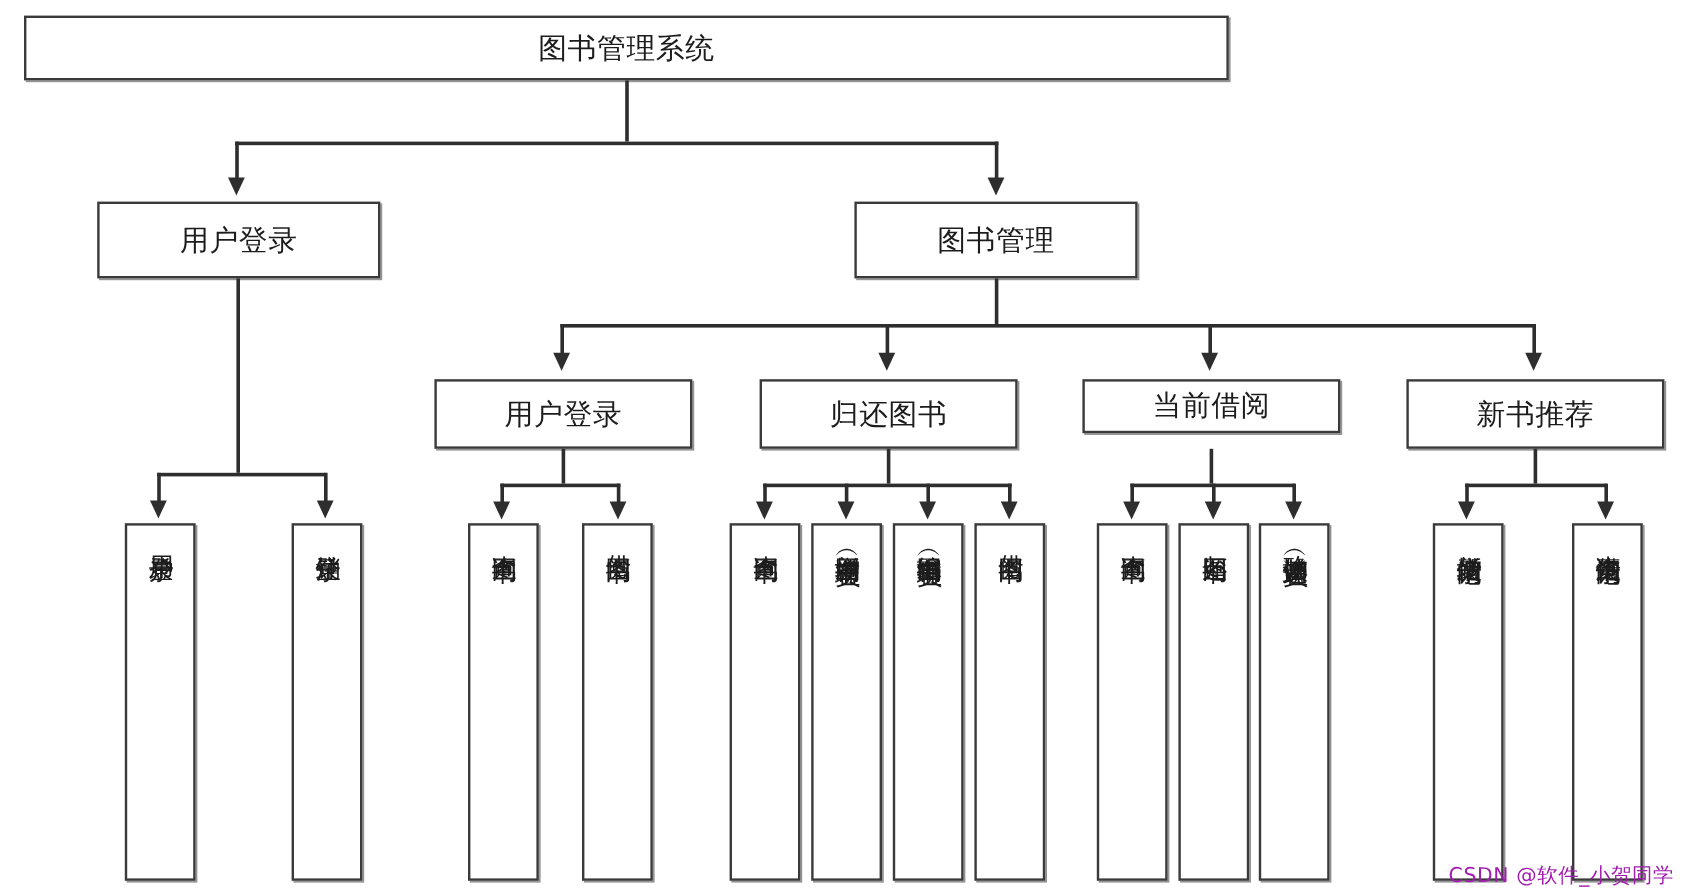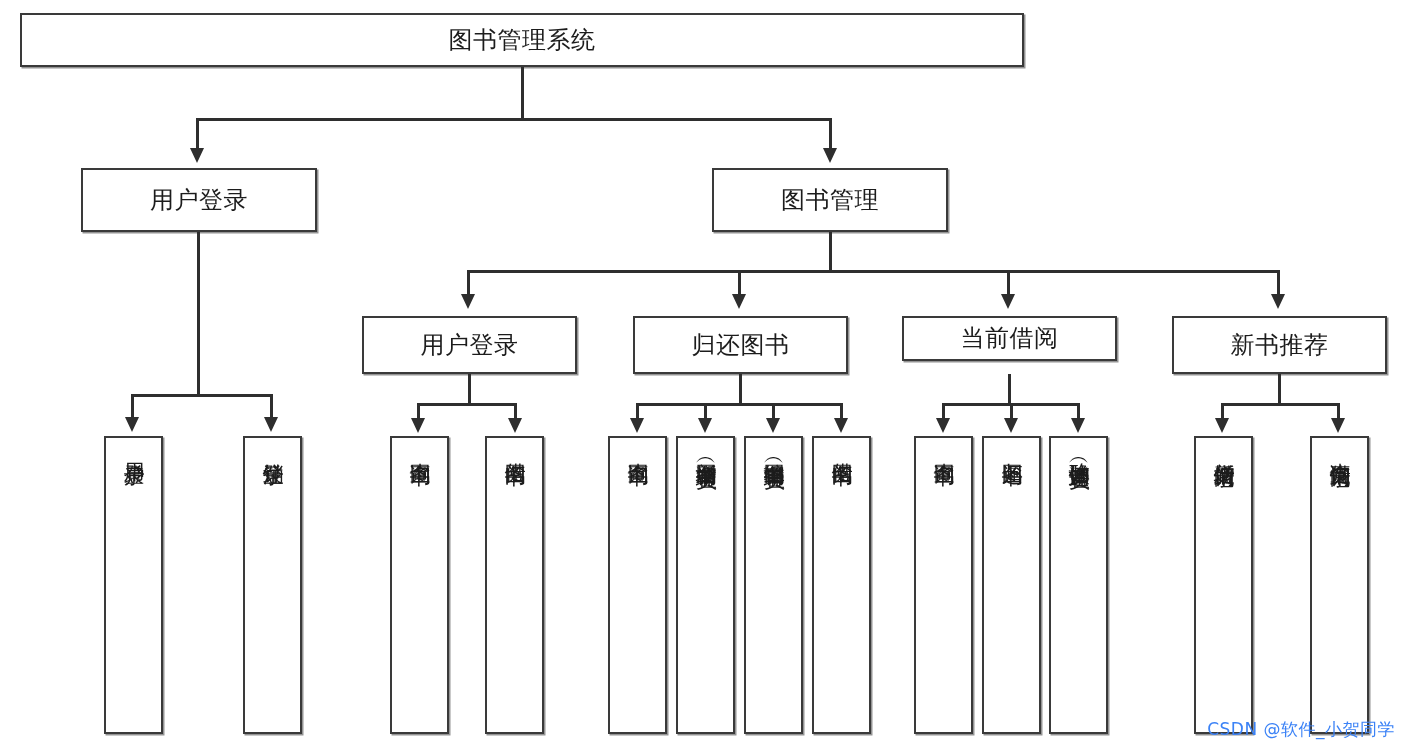--- a/index.html
+++ b/index.html
@@ -67,21 +67,21 @@
     border-right: 7px solid transparent;
     border-top: 15px solid #2e2e2e;
   }
 
   
   #watermark {
     position: absolute;
     right: 10px;
     bottom: 6px;
     font-size: 17px;
-    color: #3b82f6;
+    color: #a21caf;
     letter-spacing: 0.5px;
     white-space: nowrap;
     font-family: "DejaVu Sans", "Liberation Sans", sans-serif;
   }
 </style>
 </head>
 <body>
 
 <div id="canvas">
 

